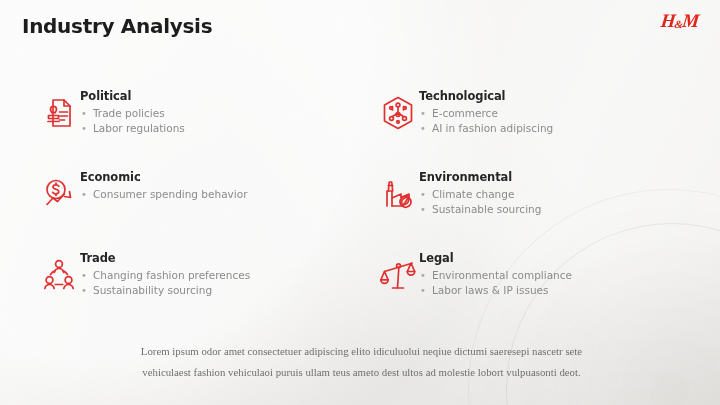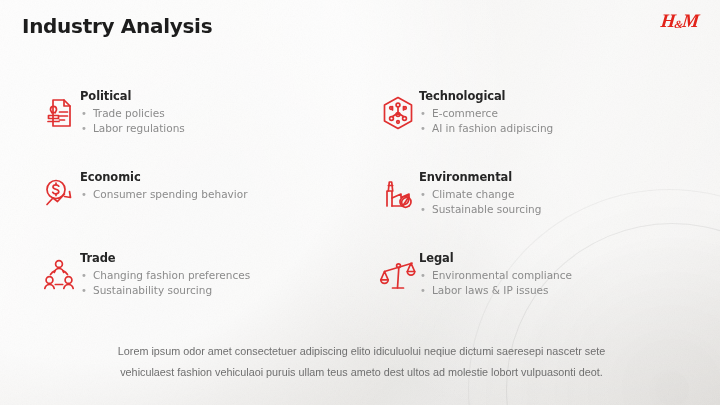--- a/index.html
+++ b/index.html
@@ -136,21 +136,21 @@
 
   .footer {
     position: absolute;
     left: 55px;
     right: 52px;
     bottom: 22px;
     font-size: 10.8px;
     line-height: 21px;
     color: #6f6f6f;
     text-align: center;
-    font-family: Liberation Sans, sans-serif;
+    font-family: Liberation Serif, serif;
   }
   .footer span { display: block; }
 </style>
 </head>
 <body>
 
 <div class="slide">
 
   <svg class="grain" width="720" height="405">
     <filter id="noiseF">

